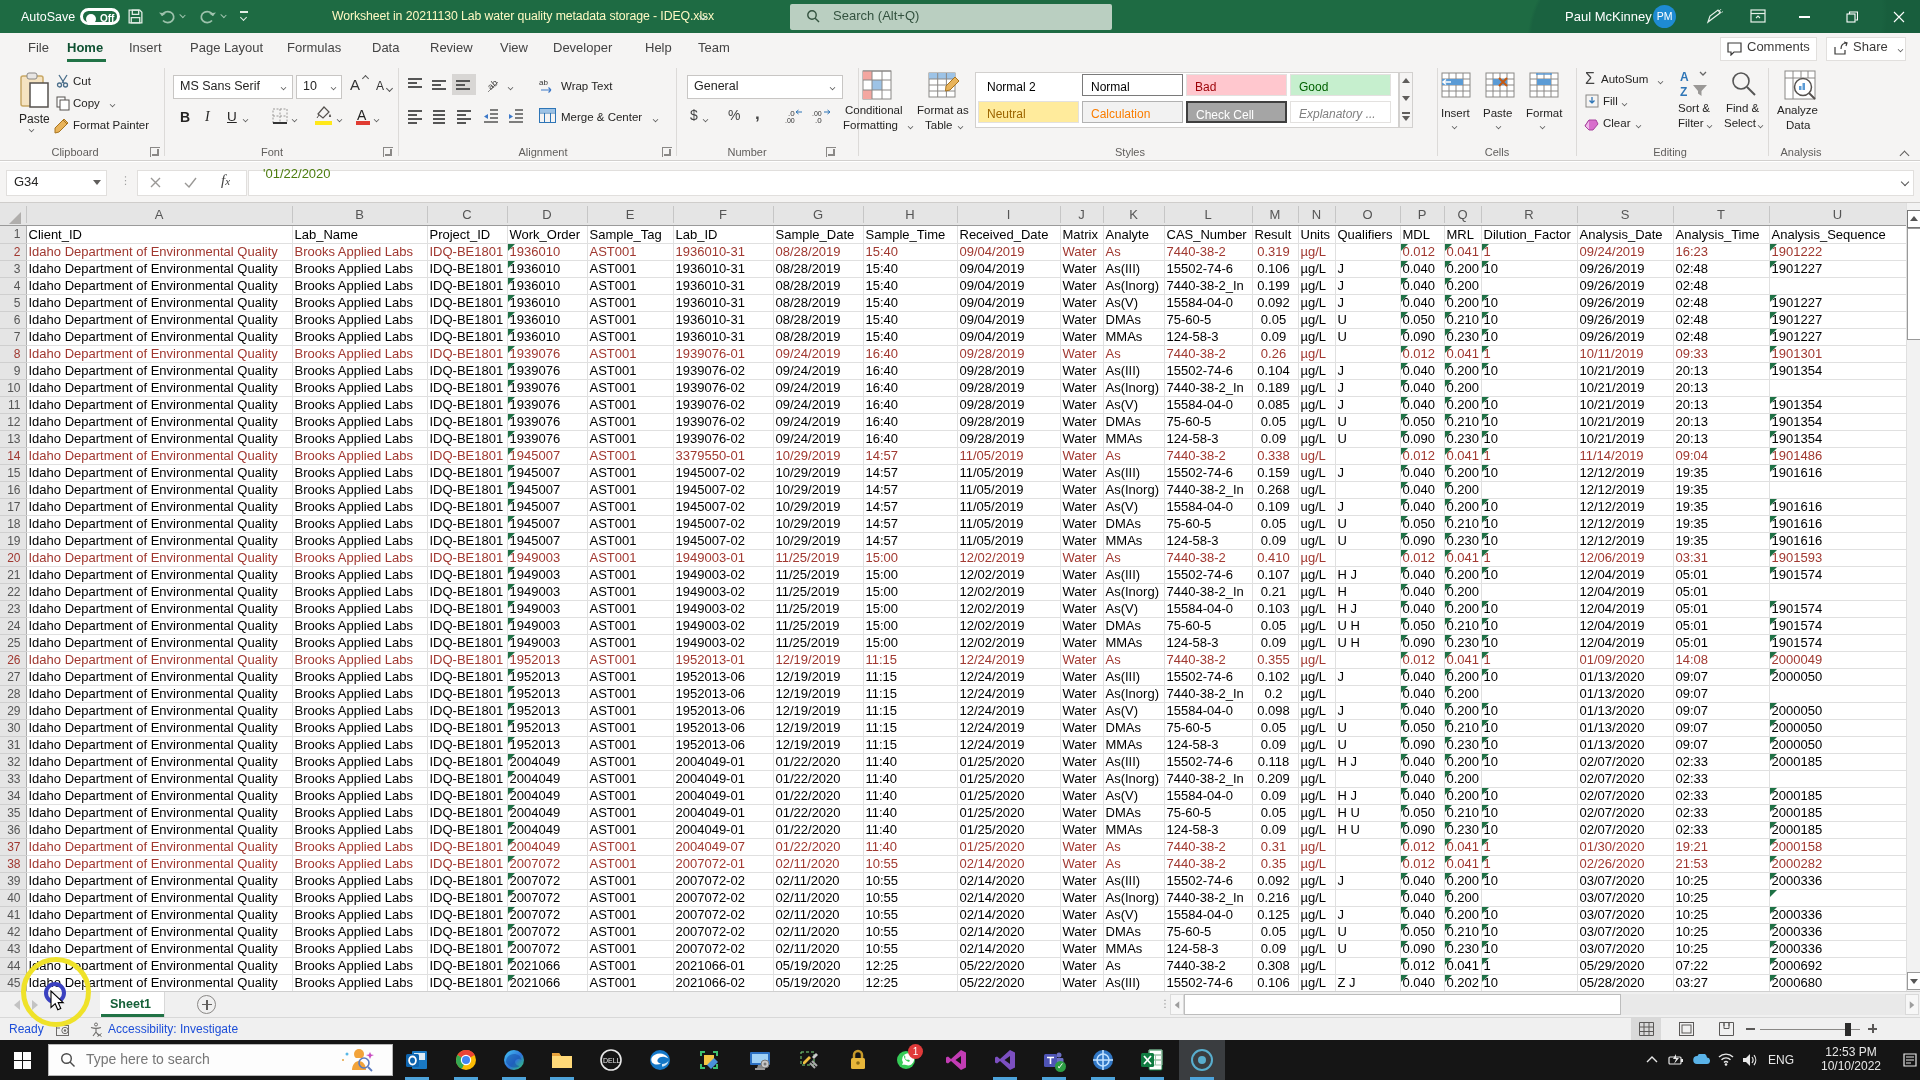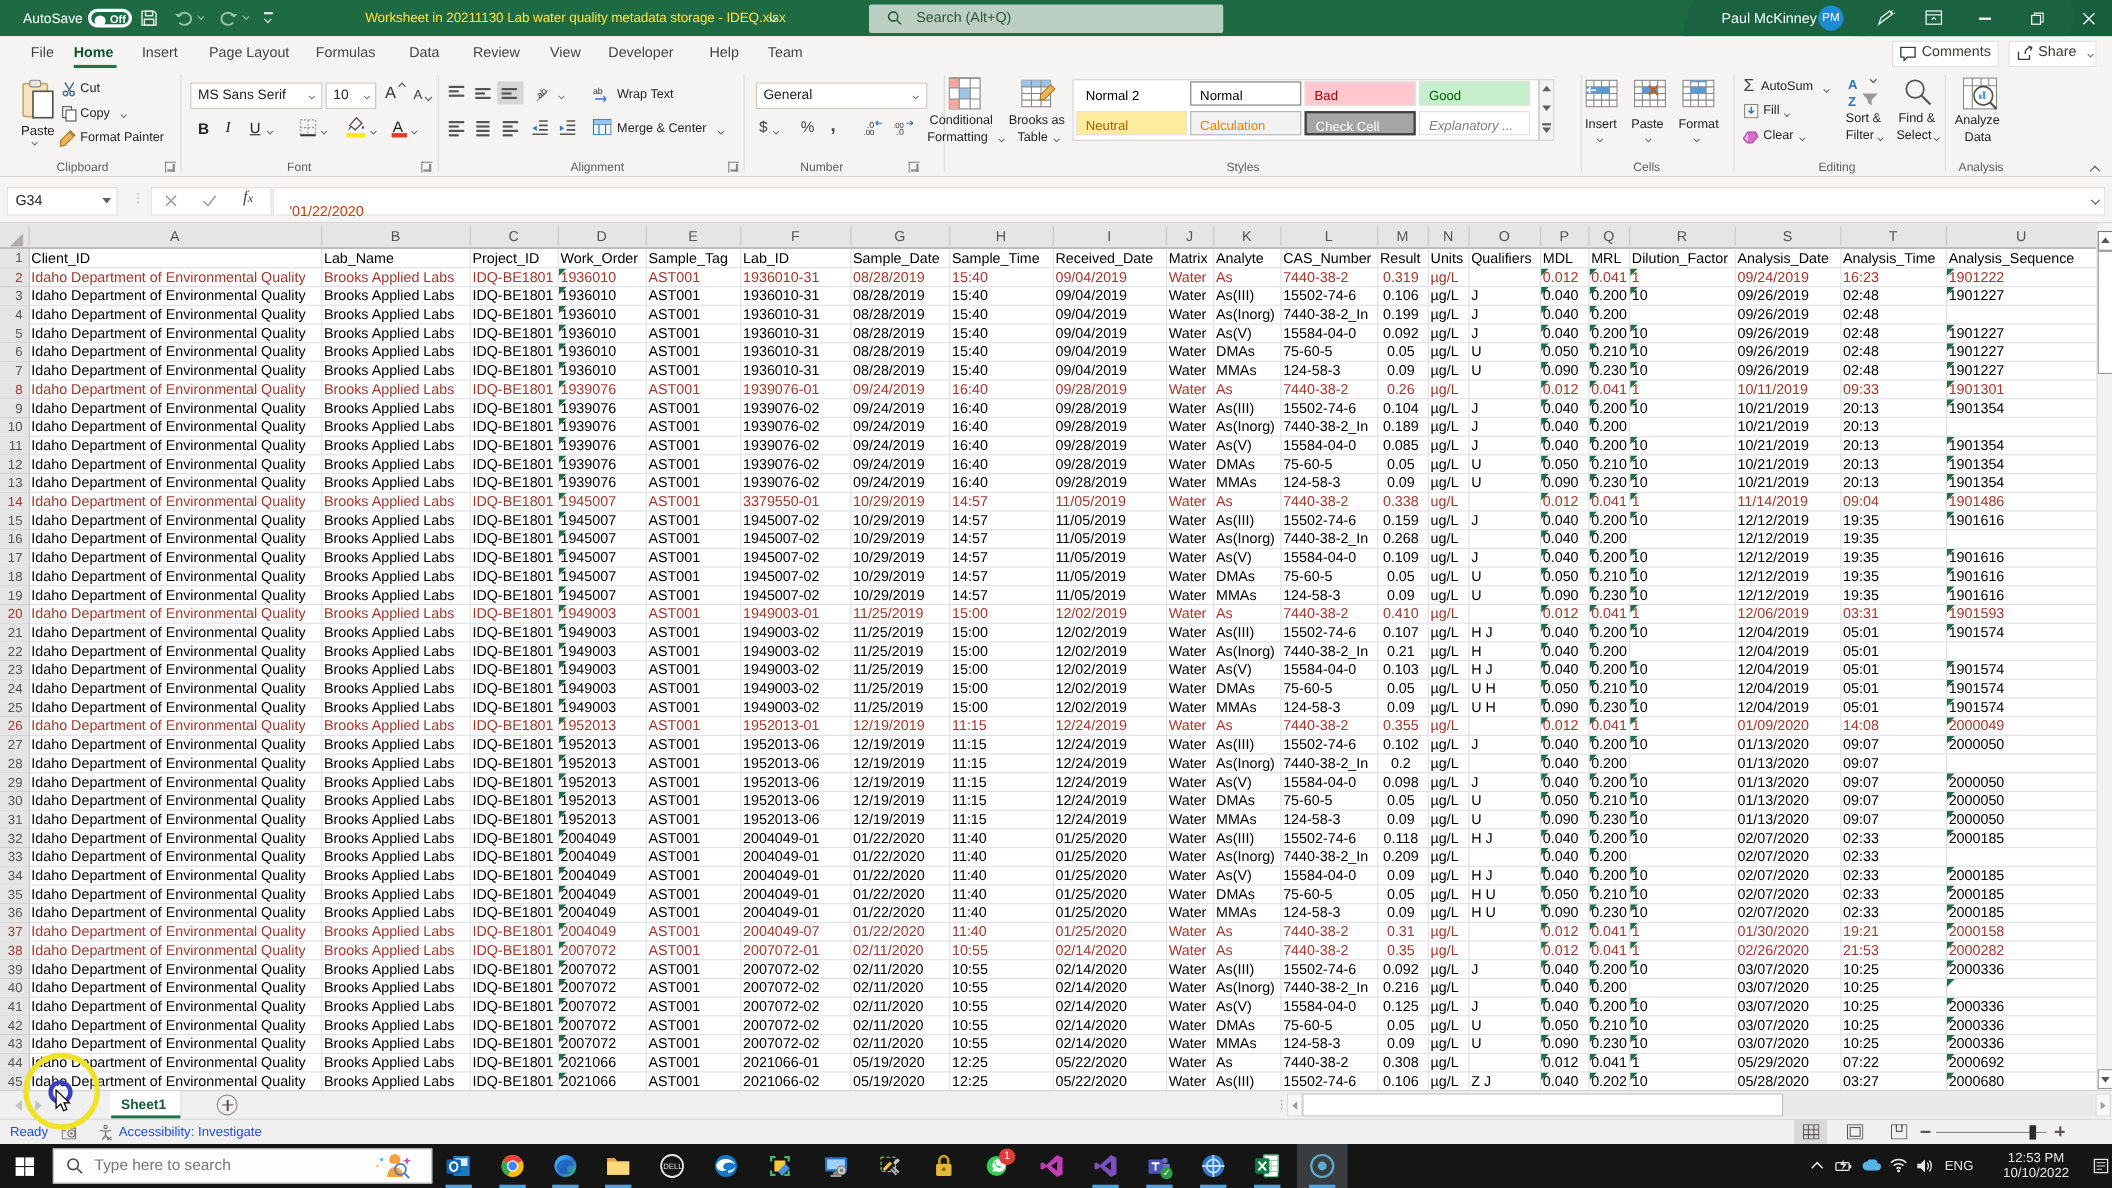--- a/index.html
+++ b/index.html
@@ -67,21 +67,21 @@
       <path d="M1 4l3 3.5L8 5z" fill="#9DC2AC"></path>
     </svg>
  <span class="ab" style="left:180px;top:13px;width:5px;height:4px;border-right:1.3px solid #9DC2AC;border-bottom:1.3px solid #9DC2AC;transform:rotate(45deg)"></span>
  <svg class="ab" style="left:199px;top:8px" width="18" height="17" viewBox="0 0 18 16">
       <path d="M14 7a6 5.5 0 1 0 -1 5" fill="none" stroke="#9DC2AC" stroke-width="1.7"></path>
       <path d="M17 4l-3 3.5L10 5z" fill="#9DC2AC"></path>
     </svg>
  <span class="ab" style="left:221px;top:13px;width:5px;height:4px;border-right:1.3px solid #9DC2AC;border-bottom:1.3px solid #9DC2AC;transform:rotate(45deg)"></span>
  <span class="ab" style="left:240px;top:11px;width:8px;height:1.5px;background:#E3EDE6"></span>
  <span class="ab" style="left:241px;top:15px;width:5px;height:5px;border-right:1.5px solid #E3EDE6;border-bottom:1.5px solid #E3EDE6;transform:rotate(45deg)"></span>
- <span class="ab w" style="left:332px;top:9px;font-size:12.3px;color:#fde047;letter-spacing:-0.1px">Worksheet in 20211130 Lab water quality metadata storage - IDEQ.xlsx</span>
+ <span class="ab w" style="left:332px;top:9px;font-size:12.3px;color:#fef9c3;letter-spacing:-0.1px">Worksheet in 20211130 Lab water quality metadata storage - IDEQ.xlsx</span>
  <span class="ab" style="left:700px;top:13px;width:6px;height:6px;border-right:1.5px solid #E3EDE6;border-bottom:1.5px solid #E3EDE6;transform:rotate(45deg)"></span>
  <span class="ab w" style="left:1565px;top:9px;font-size:13px;color:#fff">Paul McKinney</span>
  <span class="ab" style="left:1653px;top:5px;width:23px;height:23px;border-radius:50%;background:#1E8BD2;color:#fff;font-size:10.5px;text-align:center;line-height:23px">PM</span>
  <svg class="ab" style="left:1705px;top:8px" width="19" height="17" viewBox="0 0 19 17">
       <path d="M3 14l2-6 8-6 2 3-8 6z" fill="none" stroke="#E8F0EA" stroke-width="1.2"></path>
       <path d="M14 2l2 3" stroke="#E8F0EA"></path>
       <path d="M16.5 4.5l1.5-1M15 2.5l1-1.5" stroke="#E8F0EA" stroke-width=".8"></path>
     </svg>
  <svg class="ab" style="left:1750px;top:9px" width="16" height="15" viewBox="0 0 16 15">
       <rect x="1" y="1" width="14" height="12" fill="none" stroke="#E8F0EA" stroke-width="1.2"></rect>
@@ -273,21 +273,21 @@
   </svg>
  <span class="rtxt" style="left:845px;top:104px">Conditional</span>
  <span class="rtxt" style="left:843px;top:119px">Formatting</span>
  <span class="car" style="left:908px;top:124px"></span>
  <svg class="ab" style="left:928px;top:70px" width="32" height="30" viewBox="0 0 32 30">
     <rect x="1" y="3" width="26" height="24" fill="#fff" stroke="#8A8886"></rect>
     <rect x="1" y="3" width="26" height="6" fill="#9DC3E6"></rect>
     <path d="M1 9h26M1 15h26M1 21h26M9.7 3v24M18.4 3v24" stroke="#8A8886" fill="none"></path>
     <path d="M18 16l9-9 4 4-9 9-4.5 1z" fill="#E9B45B" stroke="#A8741F"></path>
   </svg>
- <span class="rtxt" style="left:917px;top:104px">Brooks as</span>
+ <span class="rtxt" style="left:917px;top:104px">Format as</span>
  <span class="rtxt" style="left:925px;top:119px">Table</span>
  <span class="car" style="left:958px;top:124px"></span>
  <span class="ab" style="left:975px;top:72px;width:424px;height:56px;background:#fff;border:1px solid #D2D0CE"></span>
  <span class="chip" style="left:978px;top:74px;background:#fff;border-color:#fff">Normal 2</span>
  <span class="chip" style="left:1082px;top:74px;background:#fff;border:1.5px solid #7A7A7A">Normal</span>
  <span class="chip" style="left:1186px;top:74px;background:#FFC7CE;color:#9C0006">Bad</span>
  <span class="chip" style="left:1290px;top:74px;background:#C6EFCE;color:#006100">Good</span>
  <span class="chip" style="left:978px;top:101px;background:#FFEB9C;color:#9C6500">Neutral</span>
  <span class="chip" style="left:1082px;top:101px;background:#F2F2F2;color:#FA7D00;border:1px solid #B2B2B2">Calculation</span>
  <span class="chip" style="left:1186px;top:101px;background:#A5A5A5;color:#fff;border:2px solid #3F3F3F">Check Cell</span>
@@ -381,21 +381,21 @@
  <span class="ab" style="left:120px;top:12px;color:#A0A0A0;font-size:11px;letter-spacing:1px">⋮</span>
  <span class="fbox" style="left:137px;width:110px;border:1px solid #E1DFDD"></span>
  <svg class="ab" style="left:150px;top:15px" width="11" height="11" viewBox="0 0 11 11">
       <path d="M1 1l9 9M10 1l-9 9" stroke="#9A9896" stroke-width="1.4"></path>
     </svg>
  <svg class="ab" style="left:184px;top:15px" width="13" height="11" viewBox="0 0 13 11">
       <path d="M1 6l4 4 7-9" fill="none" stroke="#9A9896" stroke-width="1.4"></path>
     </svg>
  <span class="ab" style="left:221px;top:10px;font-family:'Liberation Serif',serif;font-style:italic;font-size:15px;color:#444">f<span style="font-size:11px">x</span></span>
  <span class="fbox" style="left:248px;width:1666px;border:1px solid #E1DFDD"></span>
- <span class="ab" style="left:263px;top:22px;font-size:13px;color:#c2410c">'01/22/2020</span>
+ <span class="ab" style="left:263px;top:4px;font-size:13px;color:#4d7c0f">'01/22/2020</span>
  <span class="ab" style="left:1902px;top:17px;width:8px;height:8px">
       <span class="ab" style="left:0;top:0;width:6px;height:6px;border-right:1.6px solid #555;border-bottom:1.6px solid #555;transform:rotate(45deg)"></span>
     </span>
 </div>
 
 <div class="ab" id="ghdr">
  <span class="ab" style="left:9px;top:9px;width:0;height:0;border-bottom:12px solid #B0AEAC;border-left:12px solid transparent"></span>
 <div class="chl" style="left:26px;width:266px">A</div>
     <div class="chl" style="left:292px;width:135px">B</div>
     <div class="chl" style="left:427px;width:80px">C</div>

